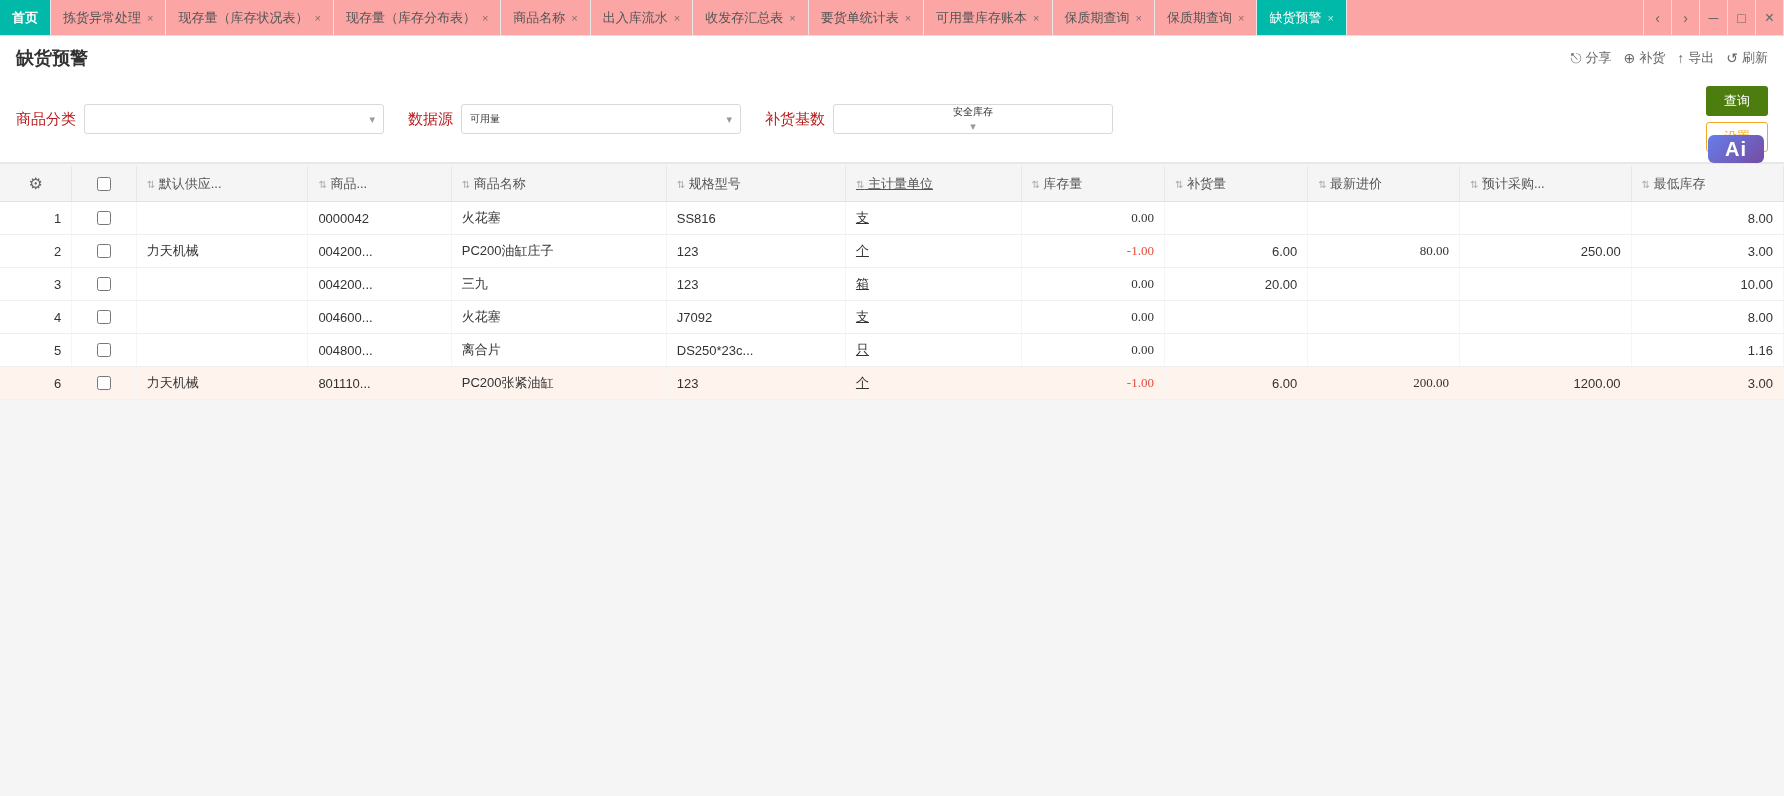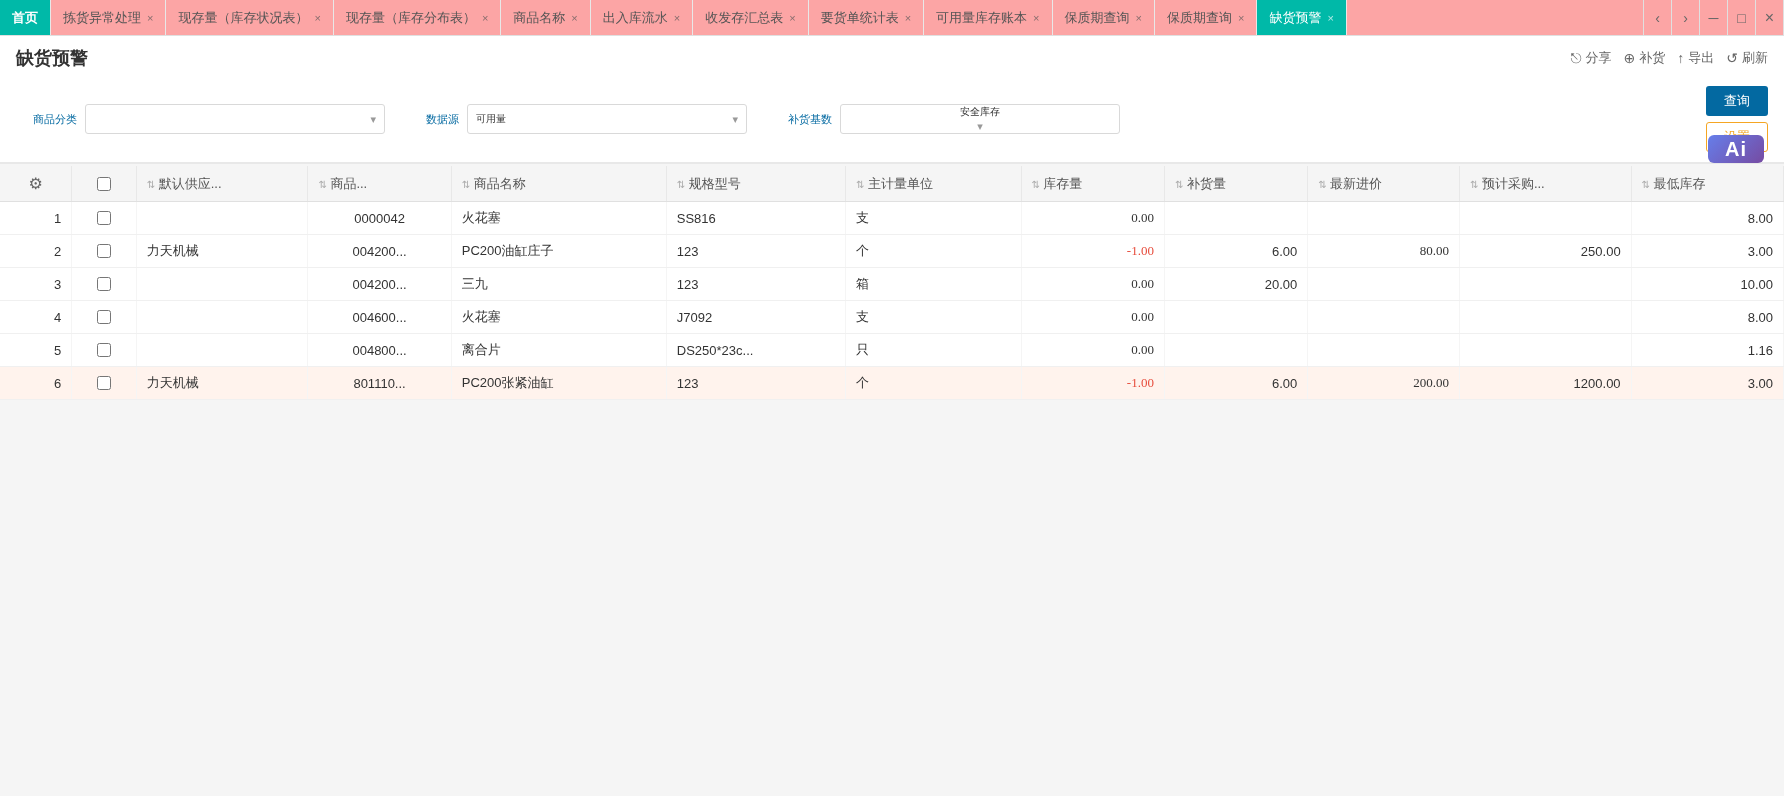--- a/index.html
+++ b/index.html
@@ -95,44 +95,43 @@
       align-items: center;
       gap: 24px;
       flex-wrap: wrap;
     }
     .filter-group {
       display: flex;
       align-items: center;
       gap: 8px;
     }
     .filter-label {
-      color: #0369a1;
-      font-size: 11px;
+      color: #b91c1c;
+      font-size: 15px;
       white-space: nowrap;
-      margin-left: 17px;
     }
     .filter-select {
       display: flex;
       align-items: center;
       min-width: 200px;
       height: 30px;
       border: 1px solid #d9d9d9;
       border-radius: 3px;
       padding: 0 8px;
       background: #fff;
       cursor: pointer;
       position: relative;
       justify-content: space-between;
     }
     .filter-select-text { color: #999; font-size: 13px; }
     .filter-select-arrow { color: #999; font-size: 11px; }
     .filter-value { color: #333; font-size: 10px; }
 
     .btn-query {
-      background: #0369a1;
+      background: #4d7c0f;
       color: #fff;
       border: none;
       padding: 6px 18px;
       border-radius: 3px;
       cursor: pointer;
       font-size: 13px;
       margin-left: auto;
     }
     .btn-settings {
       background: #fff;
@@ -178,24 +177,24 @@
       border-right: 1px solid #f5f5f5;
       padding: 7px 10px;
       font-size: 13px;
       color: #333;
     }
     .data-table tr.highlighted td { background: #fff3ed; }
 
     .col-no { width: 40px; text-align: center; }
     .col-cb { width: 36px; text-align: center; }
     .col-supplier { width: 80px; }
-    .col-goods-no { width: 80px; text-align: center; }
+    .col-goods-no { width: 80px; }
     .col-goods-name { width: 120px; }
     .col-spec { width: 100px; }
-    .col-unit { width: 80px; }
+    .col-unit { width: 80px; text-decoration: underline; }
     .col-stock { width: 80px; text-align: right; font-family: Liberation Serif, serif; }
     .col-replenish { width: 80px; text-align: right; }
     .col-latest-price { width: 80px; text-align: right; font-family: Liberation Serif, serif; }
     .col-est-purchase { width: 80px; text-align: right; }
     .col-min-stock { width: 80px; text-align: right; }
 
     .th-sortable { cursor: pointer; }
 
     .checkbox-cell { display: flex; justify-content: center; align-items: center; }
     input[type="checkbox"] { cursor: pointer; width: 14px; height: 14px; accent-color: #00b9a8; }

